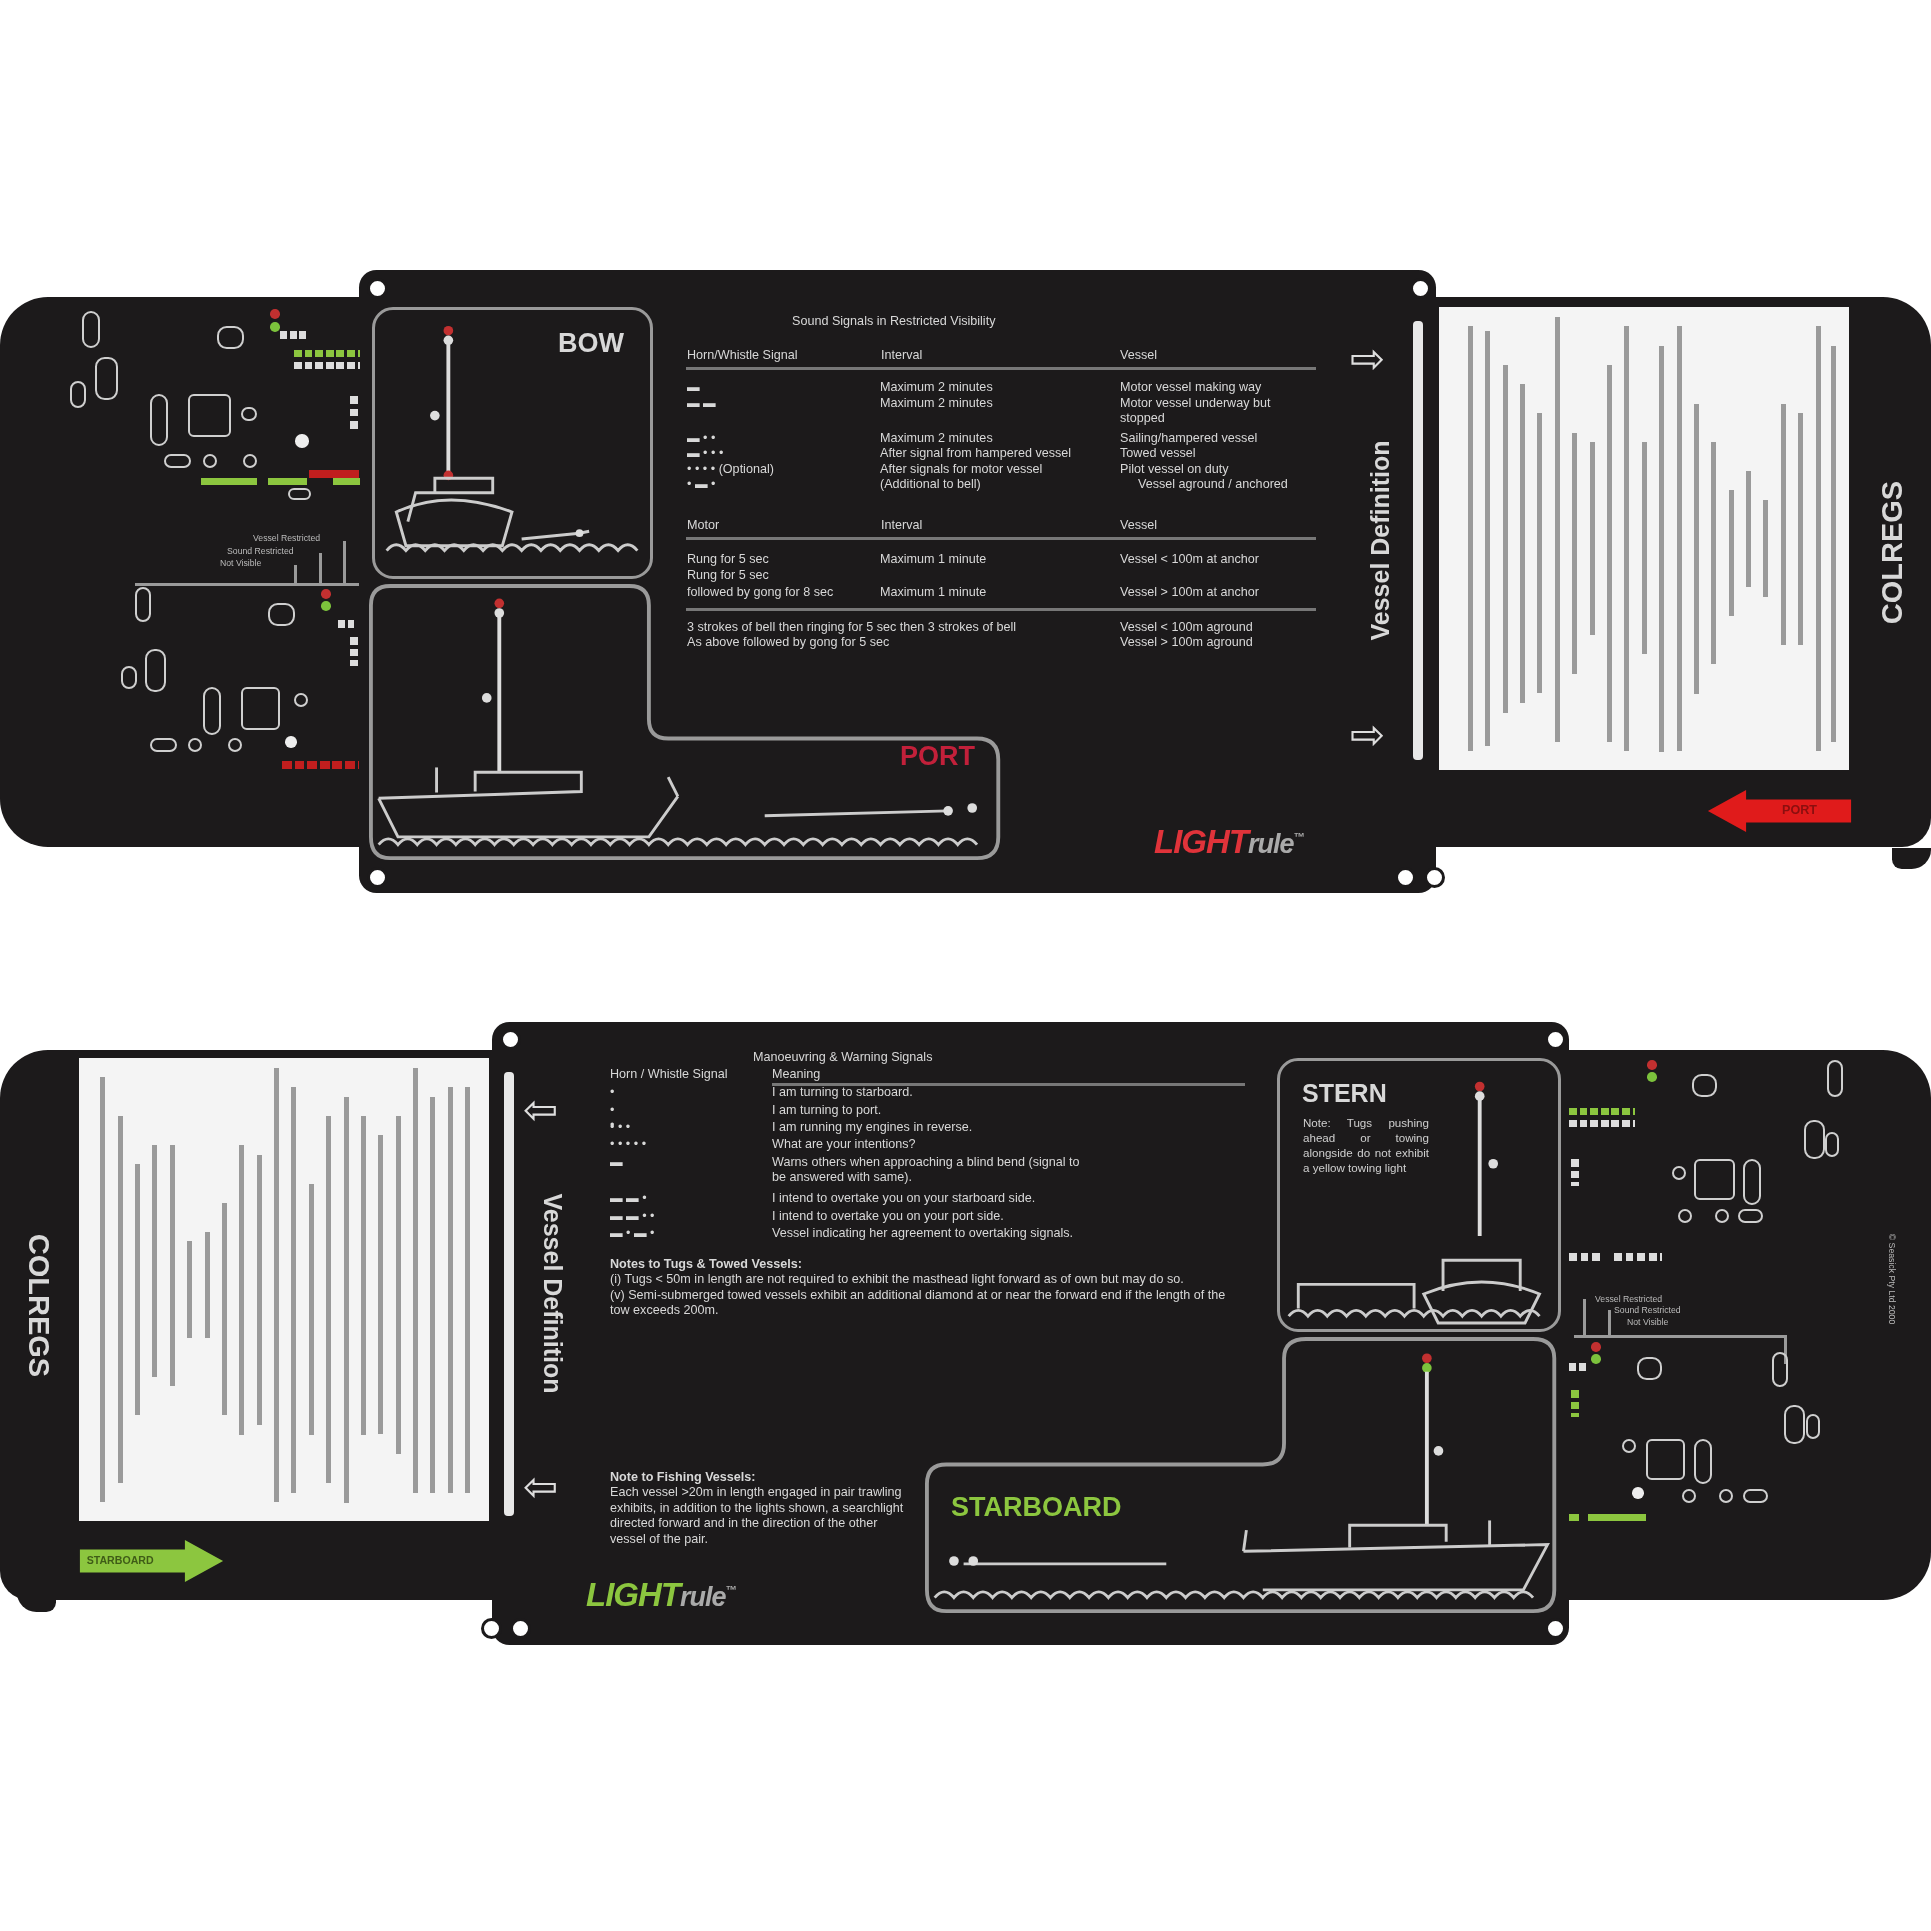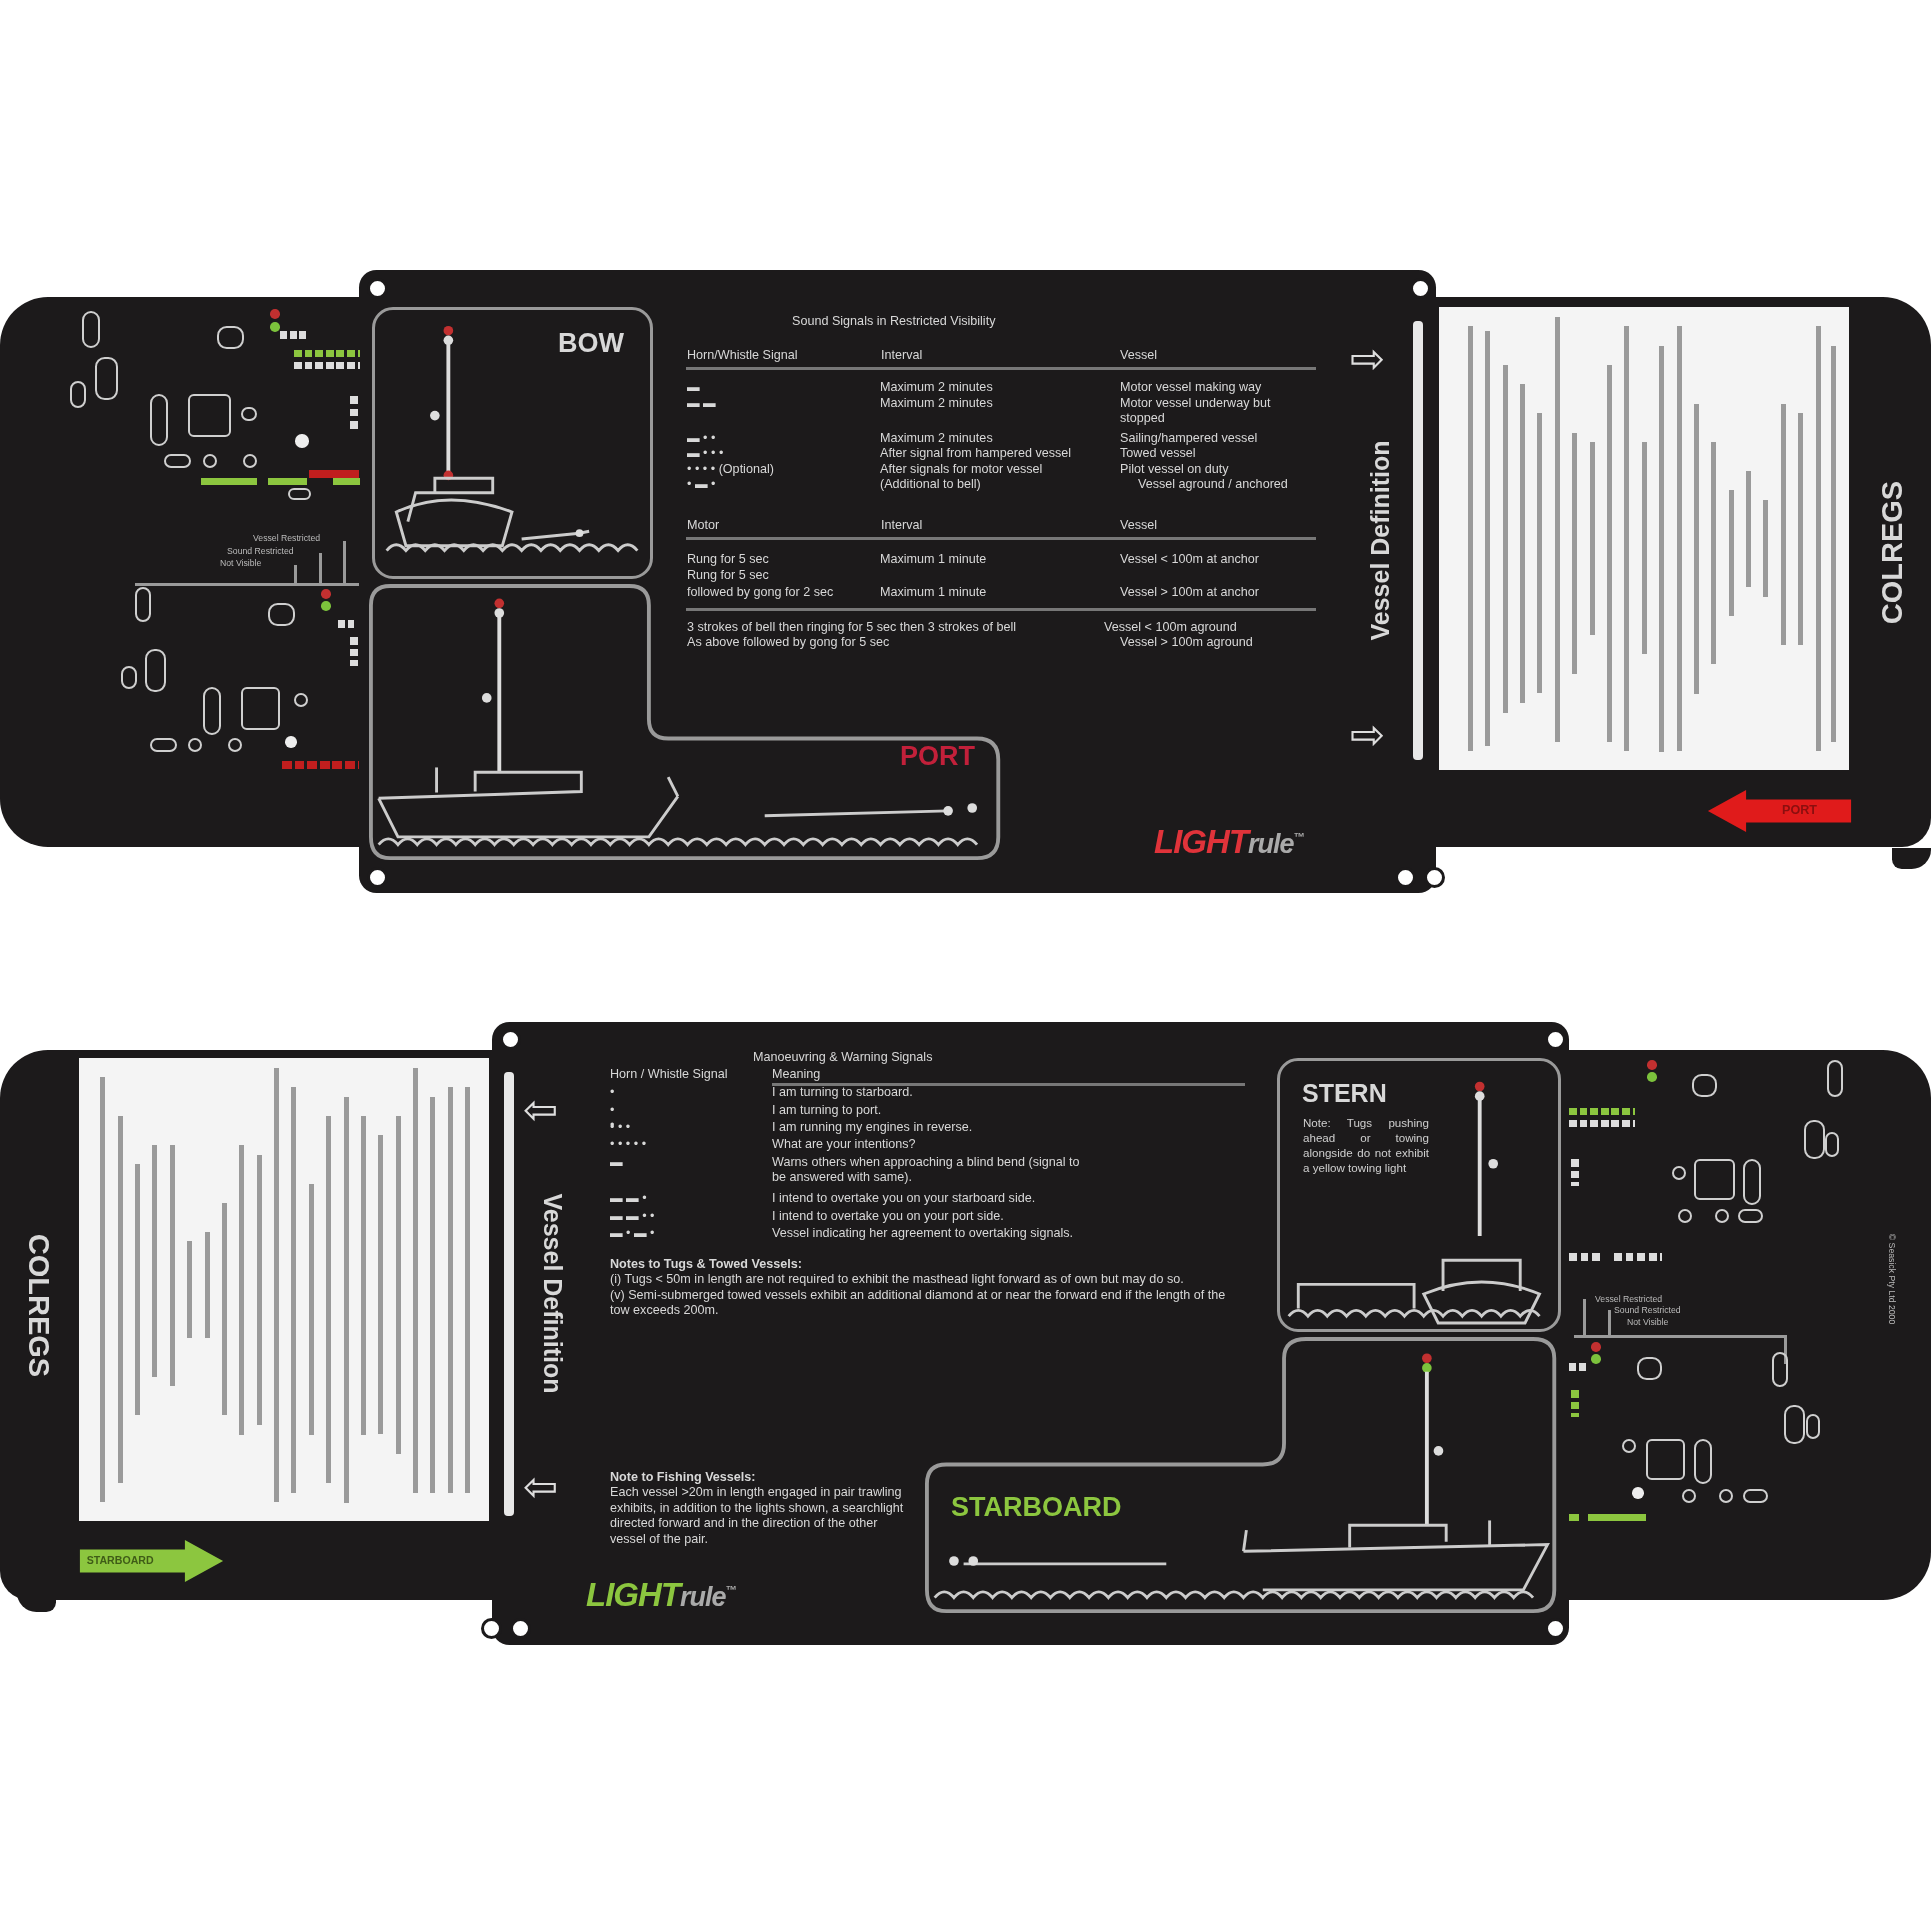--- a/index.html
+++ b/index.html
@@ -164,28 +164,28 @@
 
     <div class="tbl" style="left:687px;top:552px;width:628px;">
       <span class="abs" style="left:0;">Rung for 5 sec</span>
       <span class="abs" style="left:193px;">Maximum 1 minute</span>
       <span class="abs" style="left:433px;">Vessel &lt; 100m at anchor</span>
     </div>
     <div class="tbl" style="left:687px;top:568px;width:628px;">
       <span class="abs" style="left:0;">Rung for 5 sec</span>
     </div>
     <div class="tbl" style="left:687px;top:585px;width:628px;">
-      <span class="abs" style="left:0;">followed by gong for 2 sec</span>
+      <span class="abs" style="left:0;">followed by gong for 8 sec</span>
       <span class="abs" style="left:193px;">Maximum 1 minute</span>
       <span class="abs" style="left:433px;">Vessel &gt; 100m at anchor</span>
     </div>
     <div class="hr" style="left:686px;top:608px;width:630px;"></div>
     <div class="tbl" style="left:687px;top:620px;width:628px;">
       <span class="abs" style="left:0;white-space:nowrap;">3 strokes of bell then ringing for 5 sec then 3 strokes of bell</span>
-      <span class="abs" style="left:417px;text-align:right;">Vessel &lt; 100m aground</span>
+      <span class="abs" style="left:433px;text-align:right;">Vessel &lt; 100m aground</span>
     </div>
     <div class="tbl" style="left:687px;top:635px;width:628px;">
       <span class="abs" style="left:0;">As above followed by gong for 5 sec</span>
       <span class="abs" style="left:433px;">Vessel &gt; 100m aground</span>
     </div>
   </div>
 
   <div class="arrow-outline" style="left:1350px;top:338px;">⇨</div>
   <div class="arrow-outline" style="left:1350px;top:714px;">⇨</div>
   <div class="vtext" style="left:1274px;top:526px;width:212px;text-align:center;font-size:25px;color:#d8d8d8;transform:rotate(-90deg);">Vessel Definition</div>

